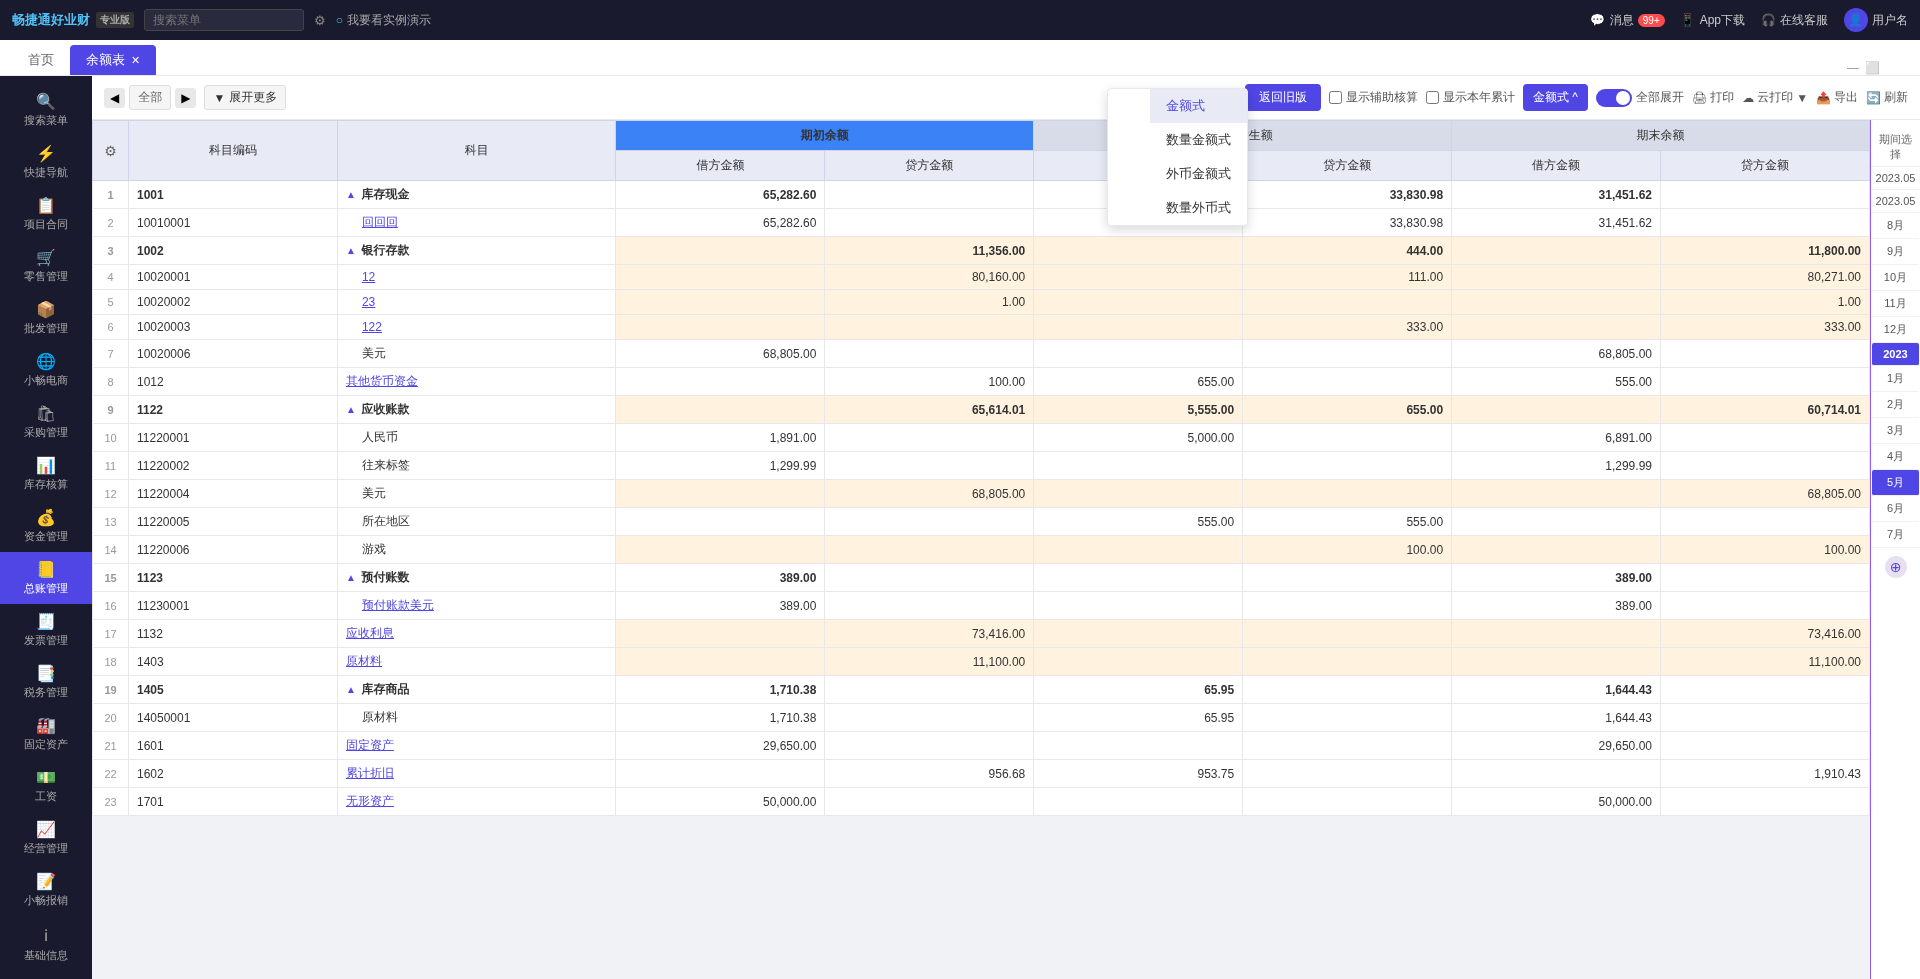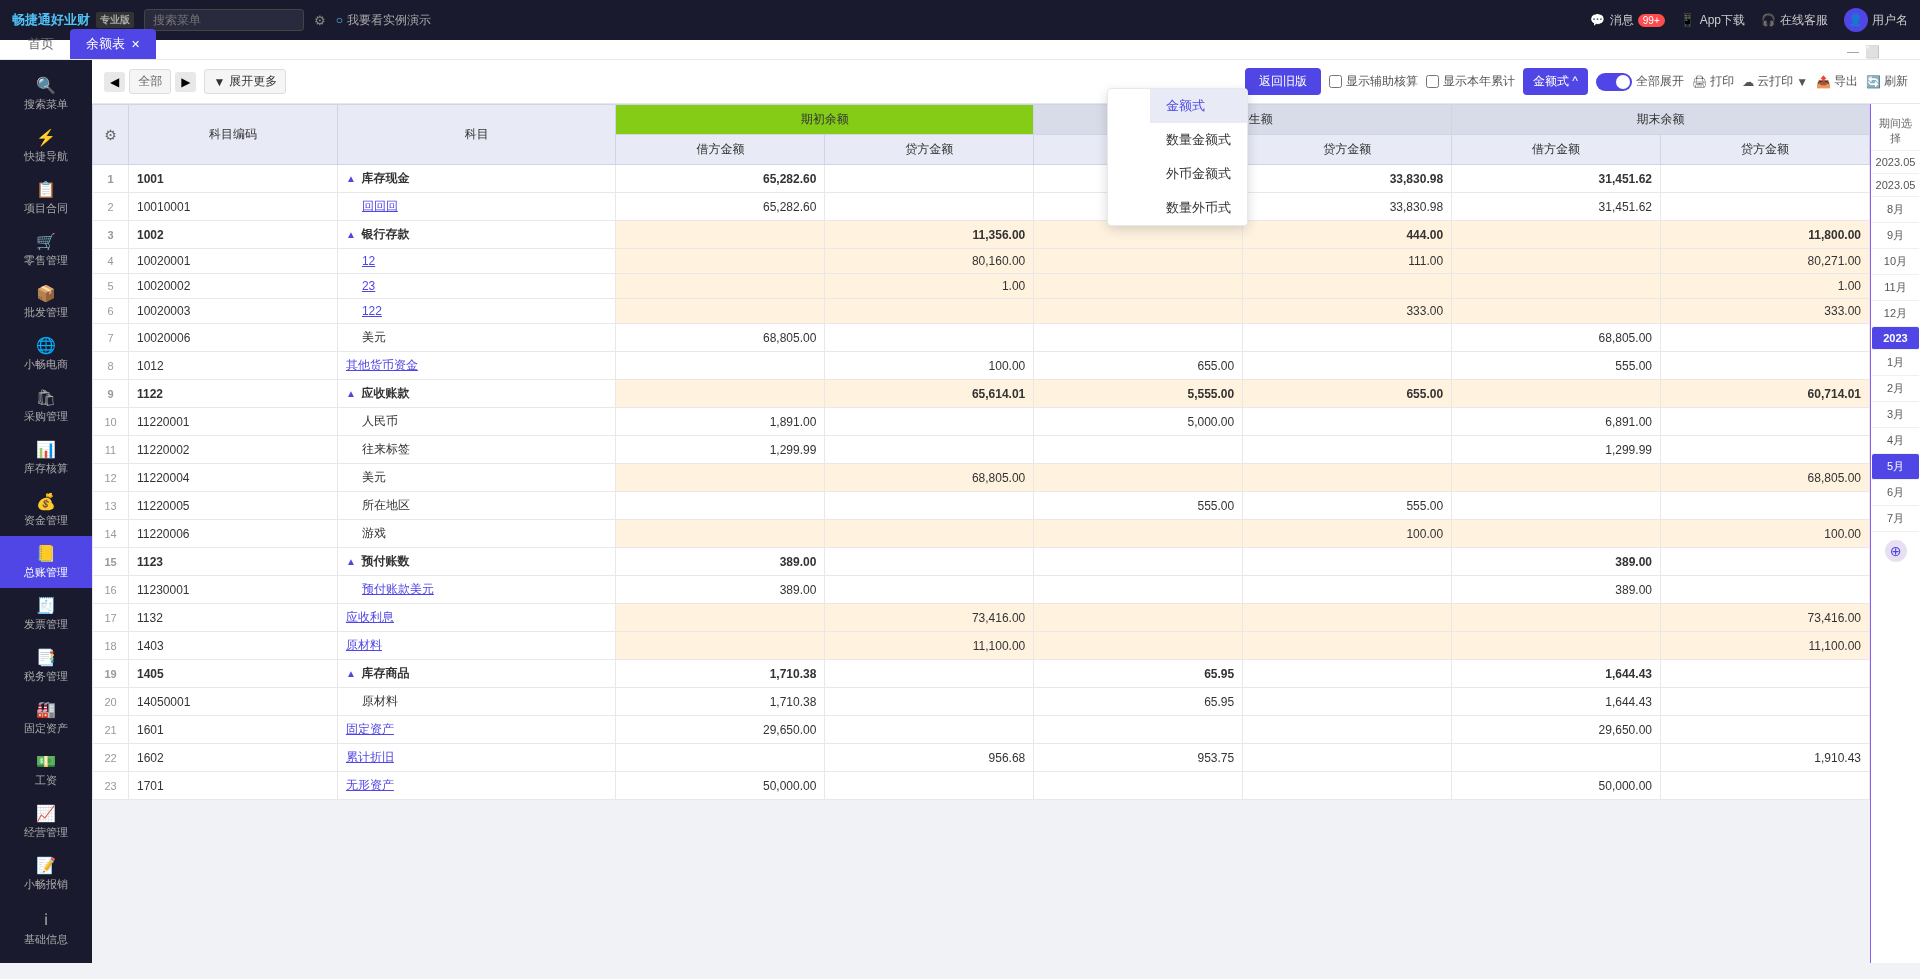--- a/index.html
+++ b/index.html
@@ -18,21 +18,21 @@
     .top-bar-left { display: flex; align-items: center; gap: 10px; }
     .app-logo { display: flex; align-items: center; gap: 6px; font-size: 13px; color: #4fc3f7; font-weight: bold; }
     .app-version { font-size: 10px; color: #aaa; background: #333; padding: 1px 4px; border-radius: 2px; }
     .top-bar-right { display: flex; align-items: center; gap: 16px; color: #ccc; font-size: 12px; }
     .top-bar-right .item { display: flex; align-items: center; gap: 4px; cursor: pointer; }
     .badge { background: #ff4d4f; color: #fff; border-radius: 8px; padding: 1px 5px; font-size: 10px; }
     .search-bar-top { background: #2a2a3e; border: 1px solid #444; border-radius: 3px; padding: 2px 8px; color: #fff; width: 130px; font-size: 12px; }
 
     
     .tab-bar {
-      height: 20px;
+      height: 36px;
       background: #fff;
       border-bottom: 1px solid #e8e8e8;
       display: flex;
       align-items: flex-end;
       padding-left: 12px;
       padding-right: 40px;
     }
     .tab-item {
       height: 30px;
       padding: 0 16px;
@@ -376,21 +376,21 @@
 
       <div class="table-container">
         <table>
           <thead>
             <tr>
               <th class="col-settings-cell" rowspan="2">
                 <span class="settings-icon">⚙</span>
               </th>
               <th rowspan="2" style="min-width:120px;">科目编码</th>
               <th rowspan="2" style="min-width:160px;">科目</th>
-              <th colspan="2" style="background:#84cc16;">期初余额</th>
+              <th colspan="2" style="background:#3b82f6;font-weight:bold;">期初余额</th>
               <th colspan="2" style="background:#d8dce8;">本期发生额</th>
               <th colspan="2" style="background:#d8dce8;">期末余额</th>
             </tr>
             <tr>
               <th style="min-width:120px;">借方金额</th>
               <th style="min-width:120px;">贷方金额</th>
               <th style="min-width:120px;">借方金额</th>
               <th style="min-width:120px;">贷方金额</th>
               <th style="min-width:120px;">借方金额</th>
               <th style="min-width:120px;">贷方金额</th>

